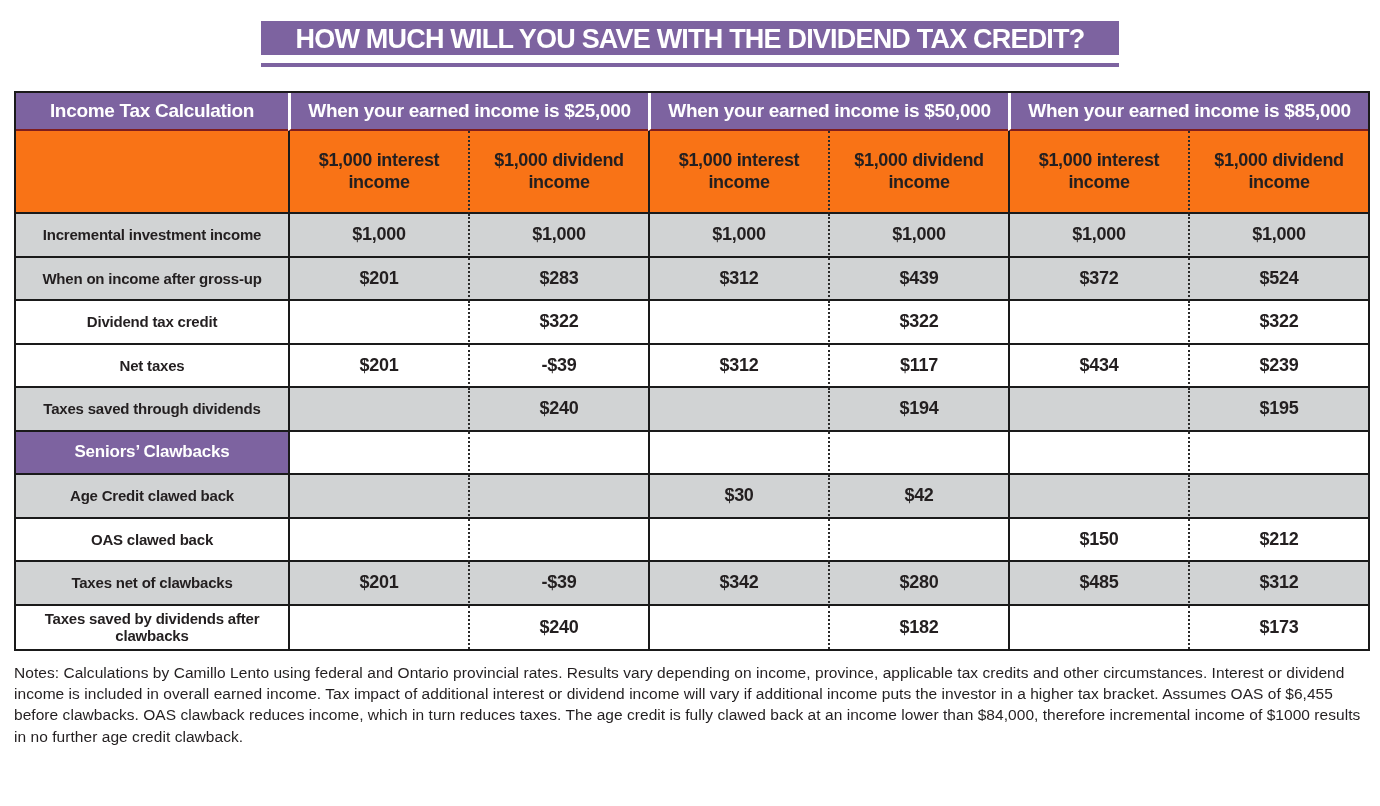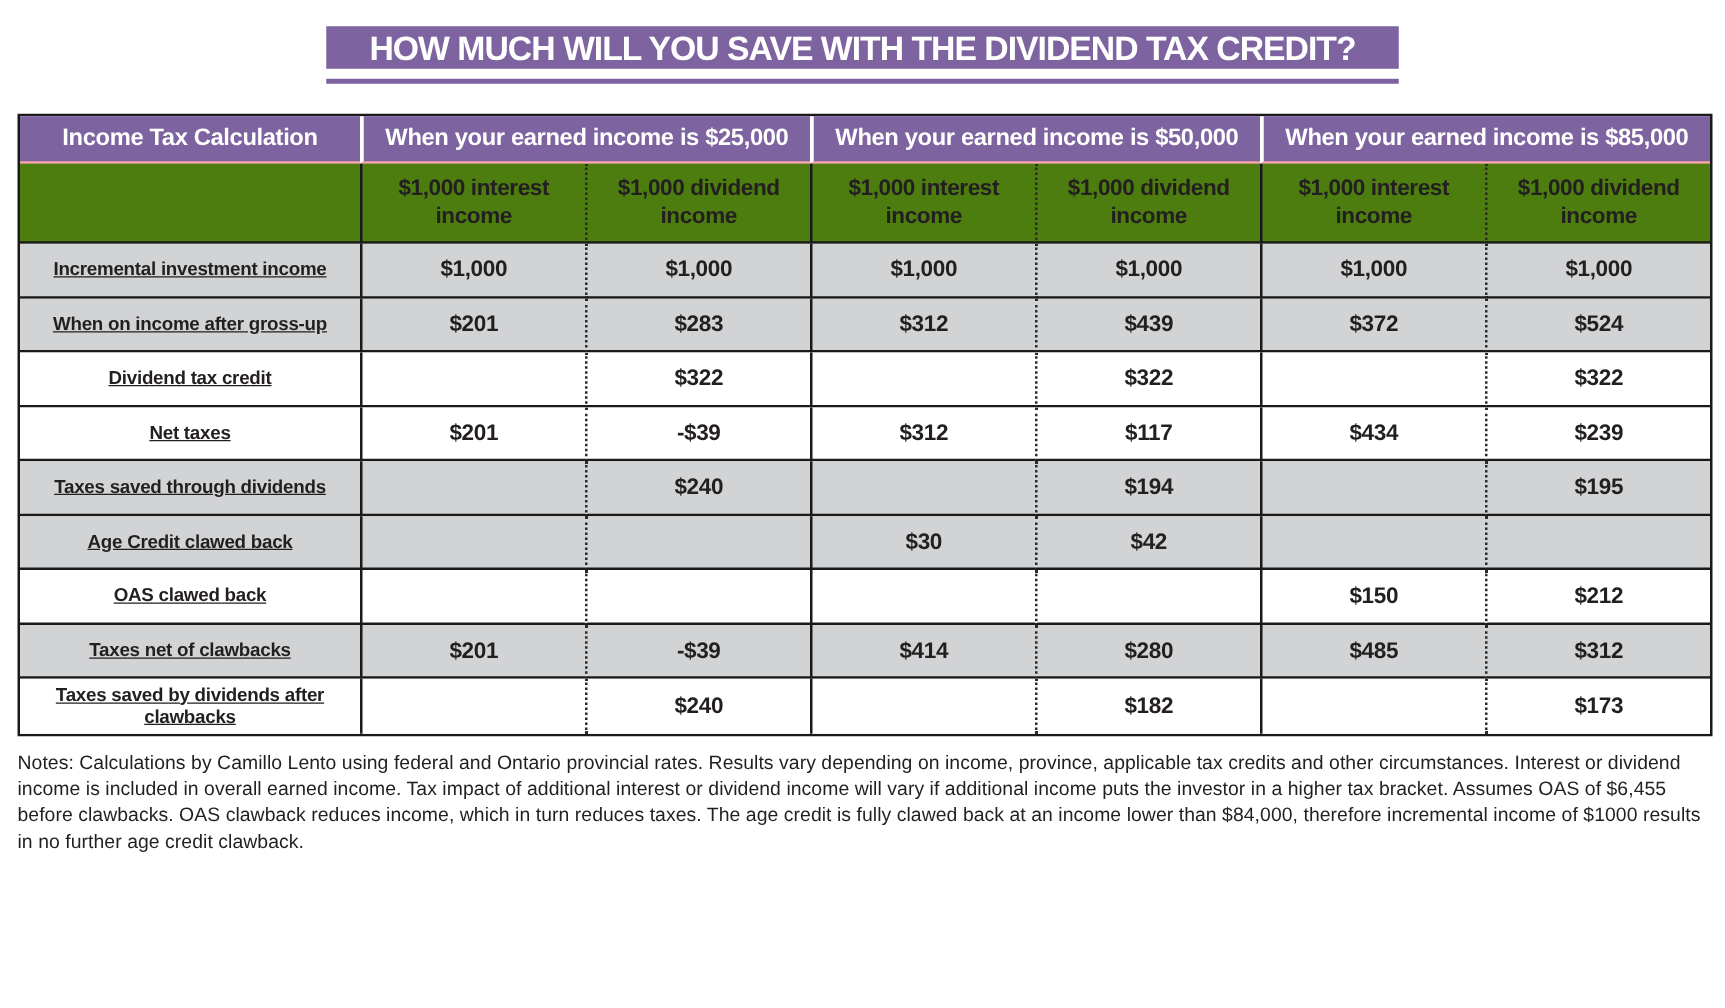--- a/index.html
+++ b/index.html
@@ -33,43 +33,42 @@
     border-spacing: 0;
     border: 2px solid #1a1a1a;
   }
   th, td { padding: 0; margin: 0; text-align: center; vertical-align: middle; }
 
   
   tr.hdr th {
     background: #7d63a0; color: #ffffff;
     font-size: 19px; font-weight: bold; letter-spacing: -0.3px;
     height: 38px;
-    border-bottom: 2px solid #fca5a5;
+    border-bottom: 2px solid #7f1d1d;
   }
   tr.hdr th.grp { border-left: 3px solid #ffffff; margin-top: 36px; }
 
   
   tr.sub td {
-    background: #4d7c0f;
-    height: 64px;
+    background: #f97316;
+    height: 83px;
     font-size: 18px; font-weight: bold; line-height: 1.2;
     letter-spacing: -0.3px;
     padding: 0 12px;
     border-bottom: 2px solid #1a1a1a;
   }
 
   
   tbody tr { height: 43.5px; }
   tbody th.row-label {
     font-size: 15px; font-weight: bold; line-height: 1.15;
     letter-spacing: -0.2px;
     padding: 0 8px;
     background: #ffffff;
     border-bottom: 2px solid #1a1a1a;
-    text-decoration: underline;
   }
   tbody td.v {
     font-size: 18px; font-weight: bold; letter-spacing: -0.3px;
     background: #ffffff;
     border-bottom: 2px solid #1a1a1a;
   }
   tr.shaded th.row-label, tr.shaded td.v { background: #d1d3d4; }
   tbody tr:last-child th.row-label, tbody tr:last-child td.v { border-bottom: none; }
 
   
@@ -171,20 +170,29 @@
     </tr>
     <tr class="shaded">
       <th class="row-label">Taxes saved through dividends</th>
       <td class="v sep-solid"></td>
       <td class="v sep-dot">$240</td>
       <td class="v sep-solid"></td>
       <td class="v sep-dot">$194</td>
       <td class="v sep-solid"></td>
       <td class="v sep-dot">$195</td>
     </tr>
+    <tr>
+      <th class="row-label section">Seniors’ Clawbacks</th>
+      <td class="v sep-solid"></td>
+      <td class="v sep-dot"></td>
+      <td class="v sep-solid"></td>
+      <td class="v sep-dot"></td>
+      <td class="v sep-solid"></td>
+      <td class="v sep-dot"></td>
+    </tr>
     <tr class="shaded">
       <th class="row-label">Age Credit clawed back</th>
       <td class="v sep-solid"></td>
       <td class="v sep-dot"></td>
       <td class="v sep-solid">$30</td>
       <td class="v sep-dot">$42</td>
       <td class="v sep-solid"></td>
       <td class="v sep-dot"></td>
     </tr>
     <tr>
@@ -193,21 +201,21 @@
       <td class="v sep-dot"></td>
       <td class="v sep-solid"></td>
       <td class="v sep-dot"></td>
       <td class="v sep-solid">$150</td>
       <td class="v sep-dot">$212</td>
     </tr>
     <tr class="shaded">
       <th class="row-label">Taxes net of clawbacks</th>
       <td class="v sep-solid">$201</td>
       <td class="v sep-dot">-$39</td>
-      <td class="v sep-solid">$414</td>
+      <td class="v sep-solid">$342</td>
       <td class="v sep-dot">$280</td>
       <td class="v sep-solid">$485</td>
       <td class="v sep-dot">$312</td>
     </tr>
     <tr>
       <th class="row-label">Taxes saved by dividends after clawbacks</th>
       <td class="v sep-solid"></td>
       <td class="v sep-dot">$240</td>
       <td class="v sep-solid"></td>
       <td class="v sep-dot">$182</td>

